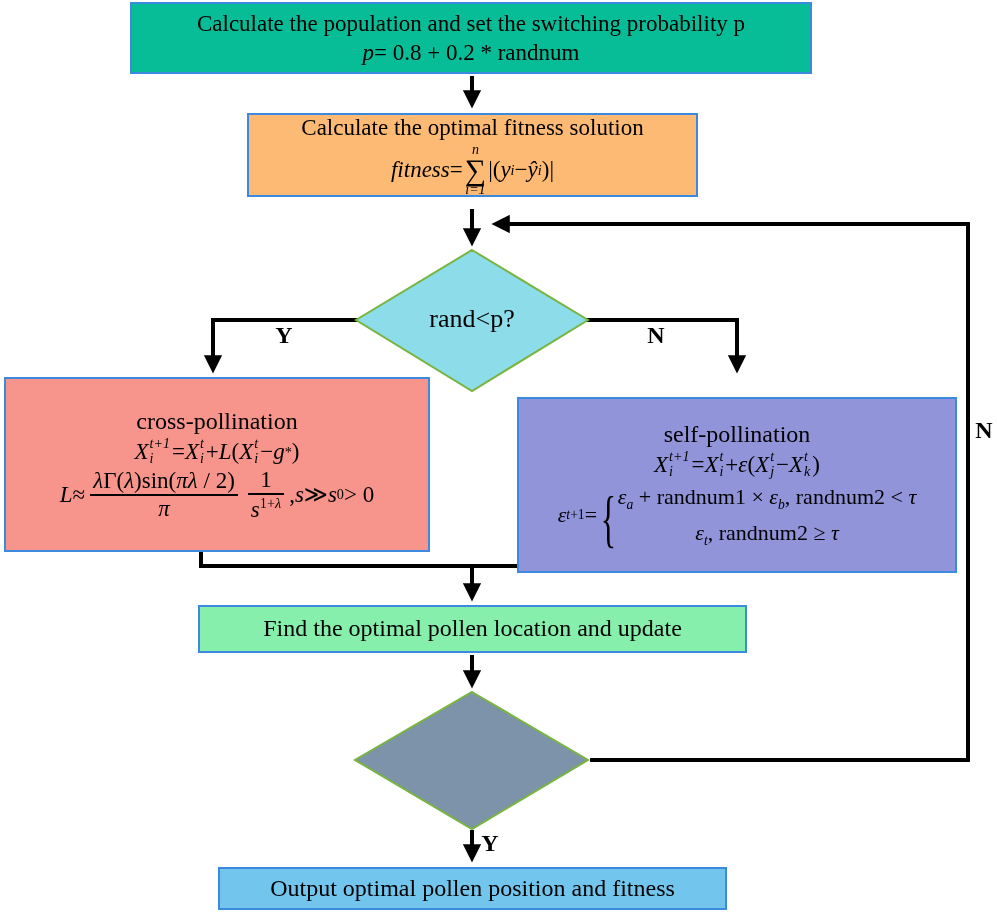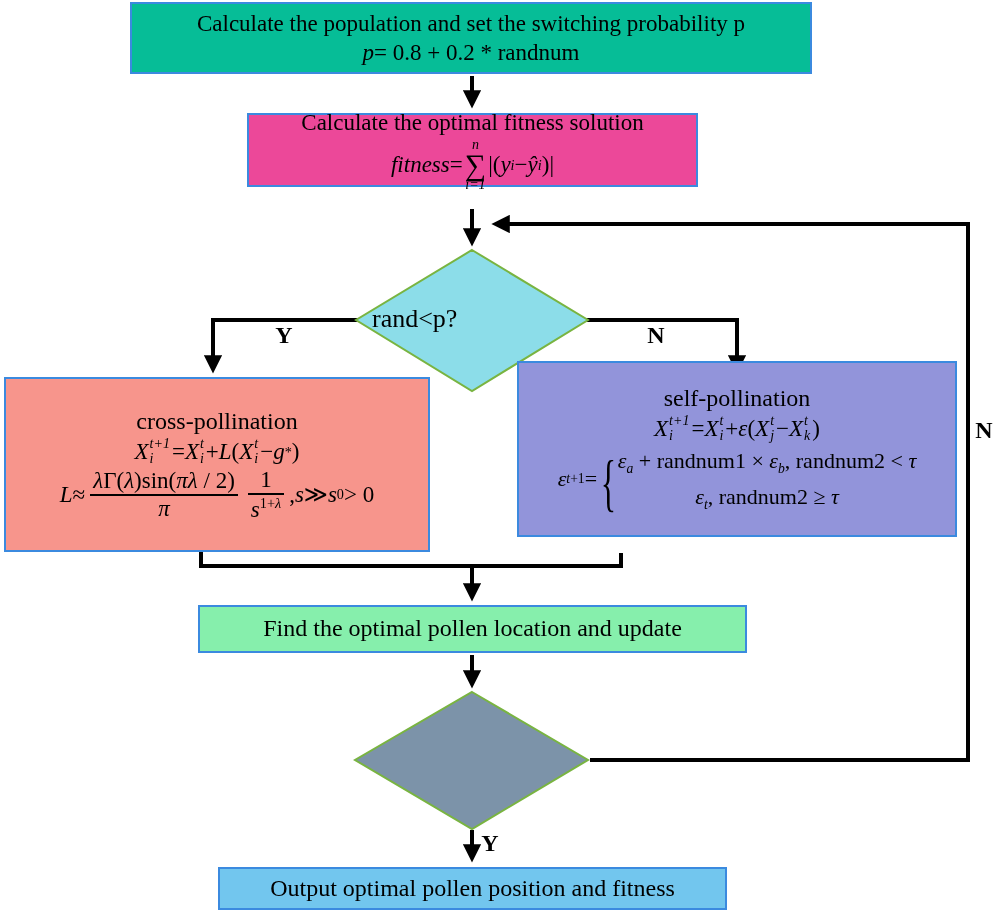--- a/index.html
+++ b/index.html
@@ -26,21 +26,21 @@
   
   .frac{display:inline-flex;flex-direction:column;vertical-align:middle;
         margin:0 5px;line-height:1.15;}
   .frac .fn{border-bottom:2px solid #000;padding:0 3px;}
   .frac .fd{padding:0 3px;}
   
   .brace{font-size:64px;font-weight:normal;line-height:0;display:inline-block;
          transform:scaleX(0.5);margin:0 -6px 0 -4px;position:relative;top:3px;}
   .cases{display:inline-flex;flex-direction:column;align-items:center;vertical-align:middle;
          line-height:1.5;}
-  .dlabel{position:absolute;z-index:3;font-size:26px;}
+  .dlabel{position:absolute;z-index:3;text-align:center;font-size:26px;}
   .elabel{position:absolute;z-index:3;font-weight:bold;font-size:24px;width:26px;text-align:center;}
 </style>
 </head>
 <body>
 
 <div id="canvas">
 
   <svg class="lines" width="997" height="914" viewBox="0 0 997 914">
     <defs>
       <marker id="ah" viewBox="0 0 10 10" refX="7.5" refY="5" markerWidth="5.2" markerHeight="4.6" orient="auto-start-reverse" markerUnits="strokeWidth">
@@ -60,21 +60,21 @@
     </g>
     <polygon points="472,250 588,320 472,391 356,320" stroke-width="2" fill="#8cdde9" stroke="#79b441"></polygon>
     <polygon points="472,692 588,760 472,829 355,760" stroke-width="2" fill="#7c93a9" stroke="#79b441"></polygon>
   </svg>
 
   <div class="box" style="left: 130px; top: 2px; width: 682px; height: 72px; background-color: rgb(6, 189, 151);">
     <div class="title">Calculate the population and set the switching probability p</div>
     <div class="formula"><i>p</i> = 0.8 + 0.2 * randnum</div>
   </div>
 
-  <div class="box" style="left: 247px; top: 113px; width: 451px; height: 74px; background-color: #ec4899;">
+  <div class="box" style="left: 247px; top: 113px; width: 451px; height: 84px; background-color: #fdba74;">
     <div class="title">Calculate the optimal fitness solution</div>
     <div class="formula"><i>fitness</i> = <span class="sum">
           <span class="st">n</span>
           <span class="sg">∑</span>
           <span class="sb">i=1</span>
         </span>|(<i>y</i><sub><i>i</i></sub> − <i>ŷ</i><sub><i>i</i></sub>)|</div>
   </div>
 
   <div class="box" style="left: 4px; top: 377px; width: 426px; height: 175px; background-color: rgb(247, 149, 140);">
     <div class="title big">cross-pollination</div>
@@ -90,21 +90,21 @@
         </span> − <i>g</i><sub>*</sub>)</div>
     <div class="formula"><i>L</i> ≈ <span class="frac">
           <span class="fn"><i>λ</i>Γ(<i>λ</i>)sin(<i>πλ</i> / 2)</span>
           <span class="fd"><i>π</i></span>
         </span><span class="frac">
           <span class="fn">1</span>
           <span class="fd"><i>s</i><sup>1+<i>λ</i></sup></span>
         </span>, <i>s</i> ≫ <i>s</i><sub>0</sub> &gt; 0</div>
   </div>
 
-  <div class="box" style="left: 517px; top: 361px; width: 440px; height: 176px; background-color: rgb(146, 148, 218);">
+  <div class="box" style="left: 517px; top: 397px; width: 440px; height: 176px; background-color: rgb(146, 148, 218);">
     <div class="title big">self-pollination</div>
     <div class="formula"><i>X</i><span class="ss">
           <span>t+1</span>
           <span>i</span>
         </span> = <i>X</i><span class="ss">
           <span>t</span>
           <span>i</span>
         </span> + <i>ε</i>(<i>X</i><span class="ss">
           <span>t</span>
           <span>j</span>

